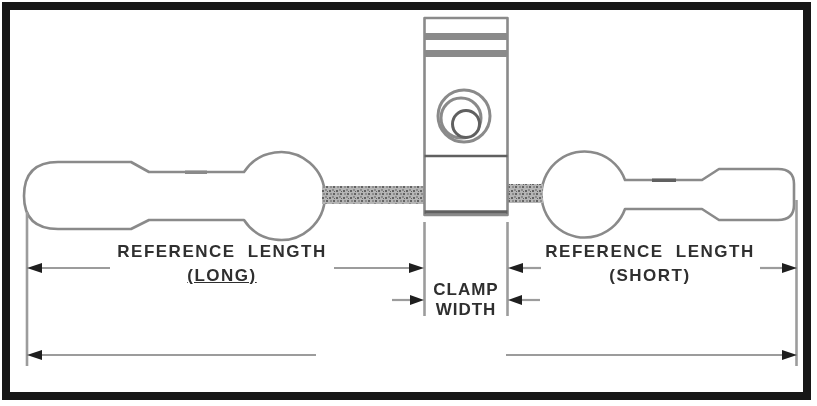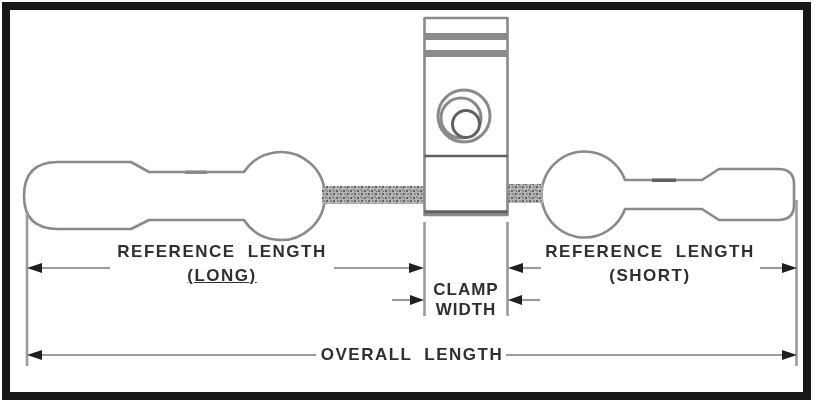--- a/index.html
+++ b/index.html
@@ -114,14 +114,13 @@
 
   <div class="dim-label" style="left:222px; top:243px;">REFERENCE LENGTH</div>
   <div class="dim-label" style="left:222px; top:267px;text-decoration:underline;">(LONG)</div>
 
   <div class="dim-label" style="left:466px; top:281px; letter-spacing:1px;text-align:center;">CLAMP</div>
   <div class="dim-label" style="left:466px; top:301px; letter-spacing:1px;">WIDTH</div>
 
   <div class="dim-label" style="left:650px; top:243px;">REFERENCE LENGTH</div>
   <div class="dim-label" style="left:650px; top:267px;">(SHORT)</div>
 
-  <div class="dim-label" style="left:412px; top:346px;">OVERALL LENGTH</div>
 </div>
 
 </body></html>

